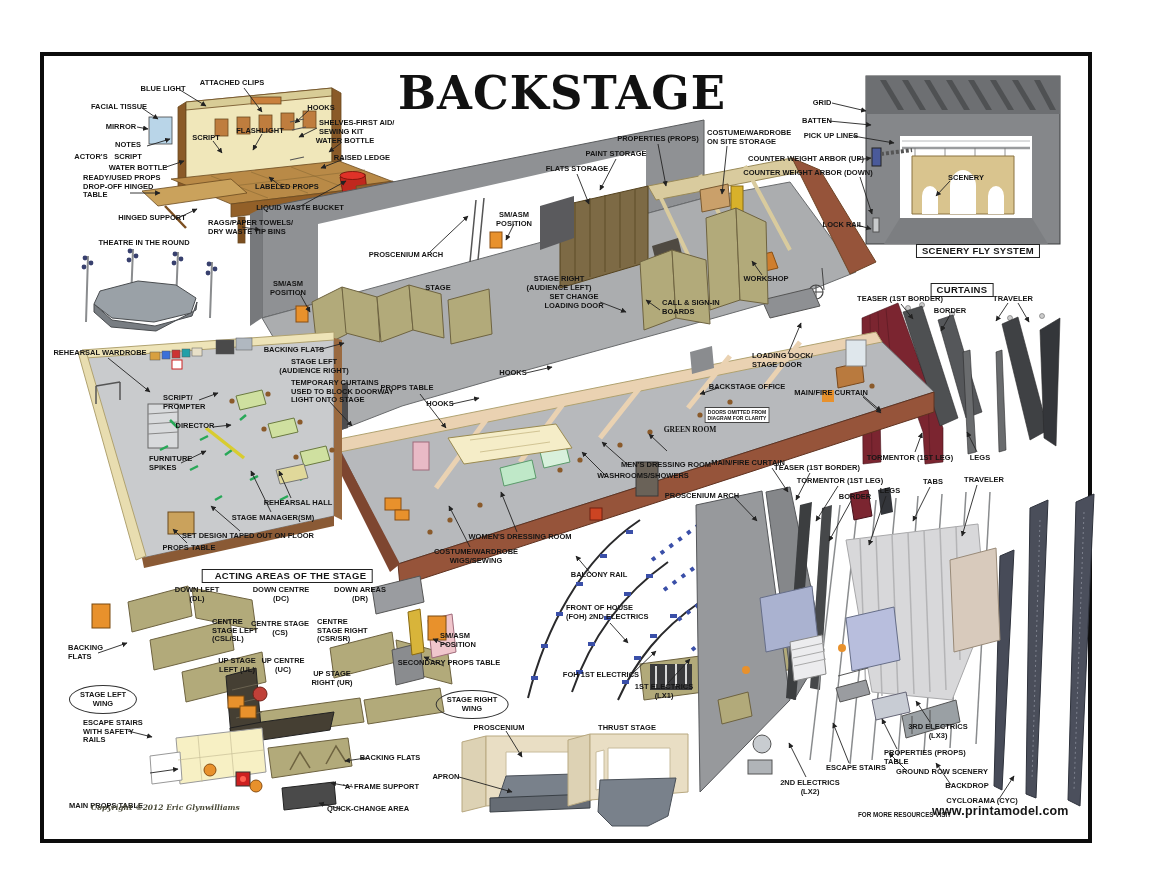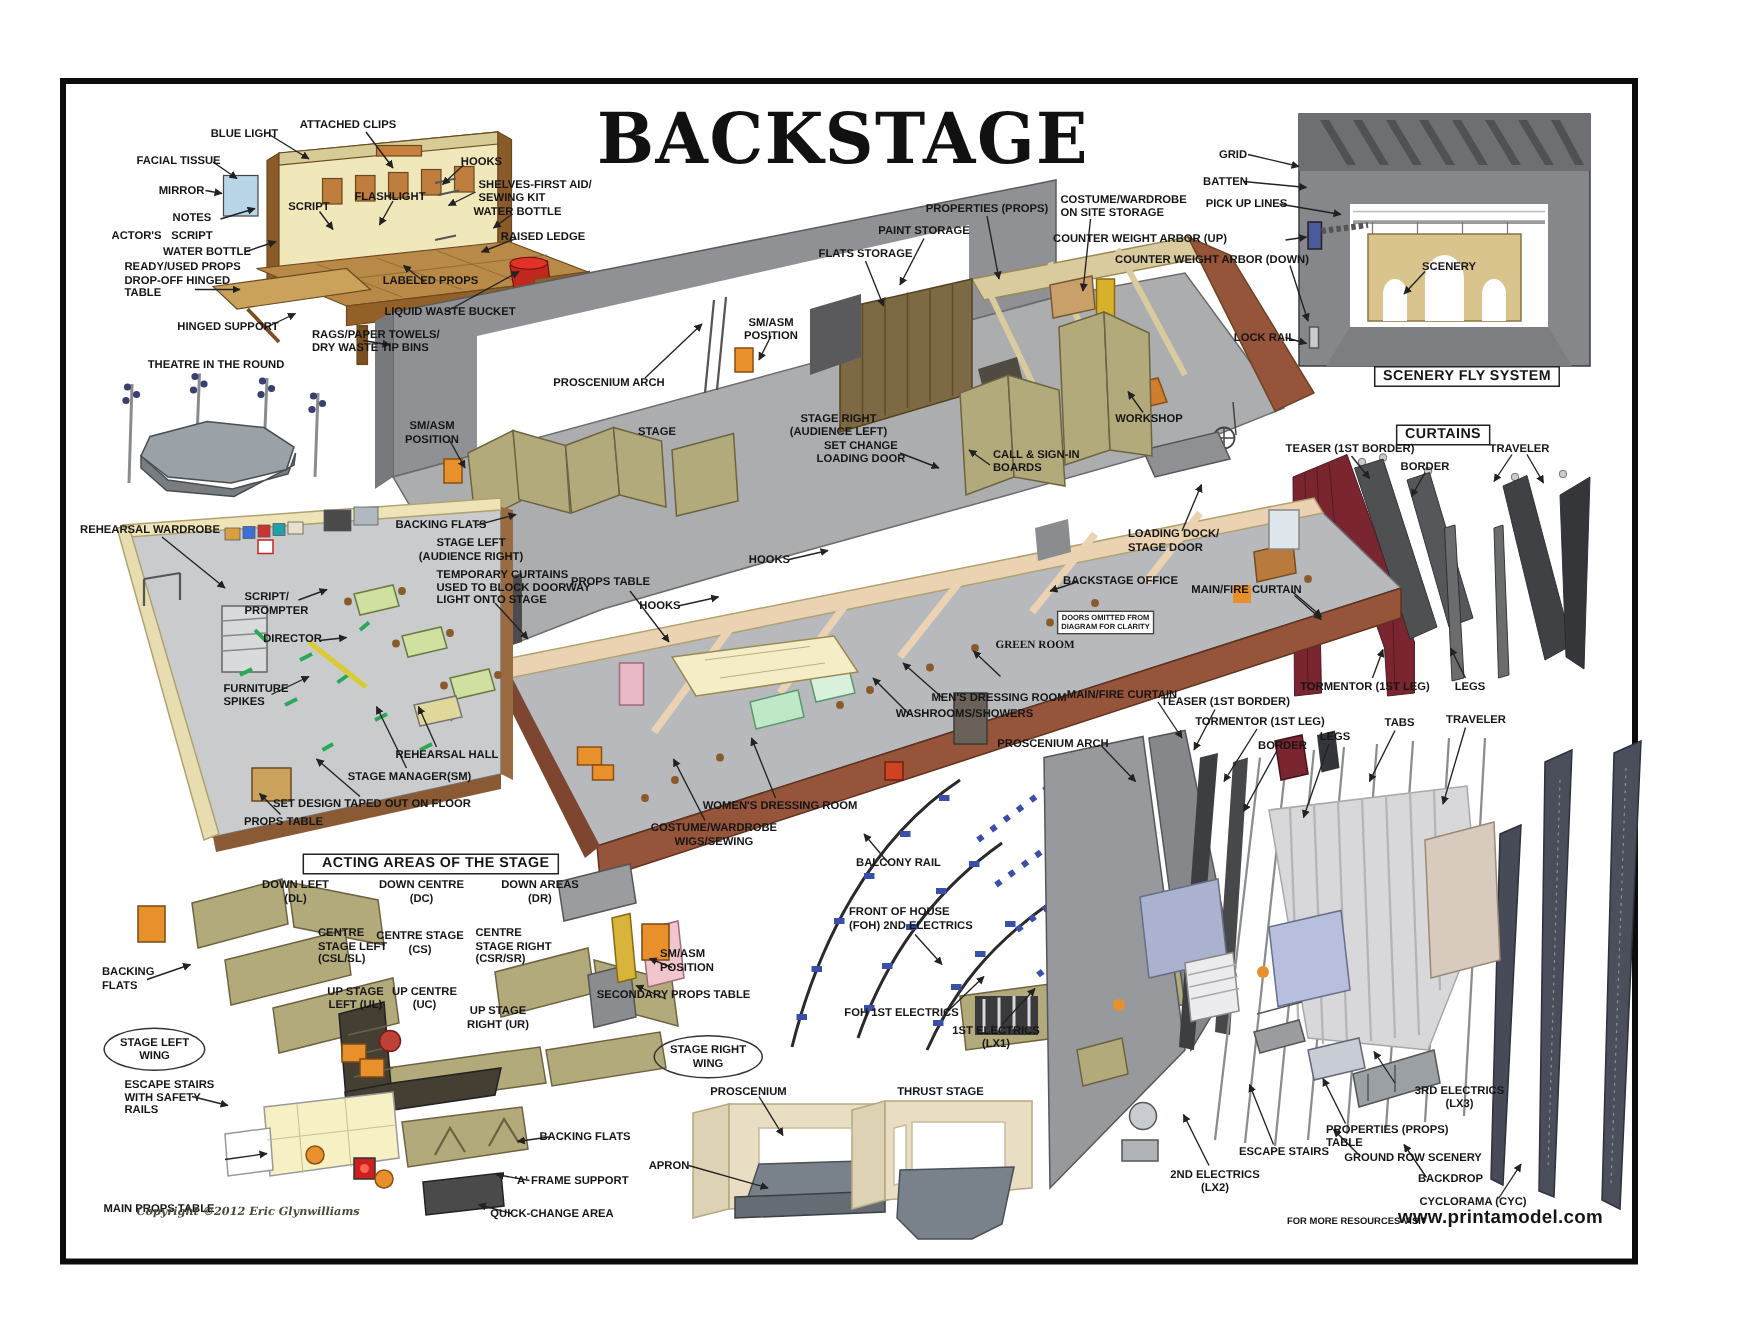--- a/index.html
+++ b/index.html
@@ -484,21 +484,21 @@
       <div class="lbl c " style="left: 300px; top: 204px;">LIQUID WASTE BUCKET</div>
       <div class="lbl c " style="left: 152px; top: 214px;">HINGED SUPPORT</div>
       <div class="lbl " style="left: 208px; top: 219px;">RAGS/PAPER TOWELS/
 DRY WASTE TIP BINS</div>
       <div class="lbl c " style="left: 144px; top: 239px;">THEATRE IN THE ROUND</div>
       <div class="lbl c " style="left: 658px; top: 135px;">PROPERTIES (PROPS)</div>
       <div class="lbl " style="left: 707px; top: 129px;">COSTUME/WARDROBE
 ON SITE STORAGE</div>
       <div class="lbl c " style="left: 616px; top: 150px;">PAINT STORAGE</div>
       <div class="lbl c " style="left: 577px; top: 165px;">FLATS STORAGE</div>
-      <div class="lbl c " style="left: 760px; top: 155px;">COUNTER WEIGHT ARBOR (UP)</div>
+      <div class="lbl c " style="left: 806px; top: 155px;">COUNTER WEIGHT ARBOR (UP)</div>
       <div class="lbl c " style="left: 808px; top: 169px;">COUNTER WEIGHT ARBOR (DOWN)</div>
       <div class="lbl c " style="left: 822px; top: 99px;">GRID</div>
       <div class="lbl c " style="left: 817px; top: 117px;">BATTEN</div>
       <div class="lbl c " style="left: 831px; top: 132px;">PICK UP LINES</div>
       <div class="lbl c " style="left: 843px; top: 221px;">LOCK RAIL</div>
       <div class="lbl c " style="left: 966px; top: 174px;">SCENERY</div>
       <div class="lbl c box" style="left: 978px; top: 244px;">SCENERY FLY SYSTEM</div>
       <div class="lbl c " style="left: 514px; top: 211px;">SM/ASM
 POSITION</div>
       <div class="lbl c " style="left: 406px; top: 251px;">PROSCENIUM ARCH</div>
@@ -558,21 +558,21 @@
       <div class="lbl c " style="left: 984px; top: 476px;">TRAVELER</div>
       <div class="lbl c " style="left: 702px; top: 492px;">PROSCENIUM ARCH</div>
       <div class="lbl c " style="left: 599px; top: 571px;">BALCONY RAIL</div>
       <div class="lbl " style="left: 566px; top: 604px;">FRONT OF HOUSE
 (FOH) 2ND ELECTRICS</div>
       <div class="lbl c " style="left: 601px; top: 671px;">FOH 1ST ELECTRICS</div>
       <div class="lbl c " style="left: 664px; top: 683px;">1ST ELECTRICS
 (LX1)</div>
       <div class="lbl c " style="left: 810px; top: 779px;">2ND ELECTRICS
 (LX2)</div>
-      <div class="lbl c " style="left: 938px; top: 723px; margin-left: 35px;">3RD ELECTRICS
+      <div class="lbl c " style="left: 938px; top: 723px;">3RD ELECTRICS
 (LX3)</div>
       <div class="lbl " style="left: 884px; top: 749px;">PROPERTIES (PROPS)
 TABLE</div>
       <div class="lbl c " style="left: 856px; top: 764px;">ESCAPE STAIRS</div>
       <div class="lbl c " style="left: 942px; top: 768px;">GROUND ROW SCENERY</div>
       <div class="lbl c " style="left: 967px; top: 782px;">BACKDROP</div>
       <div class="lbl c " style="left: 982px; top: 797px;">CYCLORAMA (CYC)</div>
       <div class="lbl c box" style="left: 287px; top: 569px; padding-left: 12px;">ACTING AREAS OF THE STAGE</div>
       <div class="lbl c " style="left: 197px; top: 586px;">DOWN LEFT
 (DL)</div>

